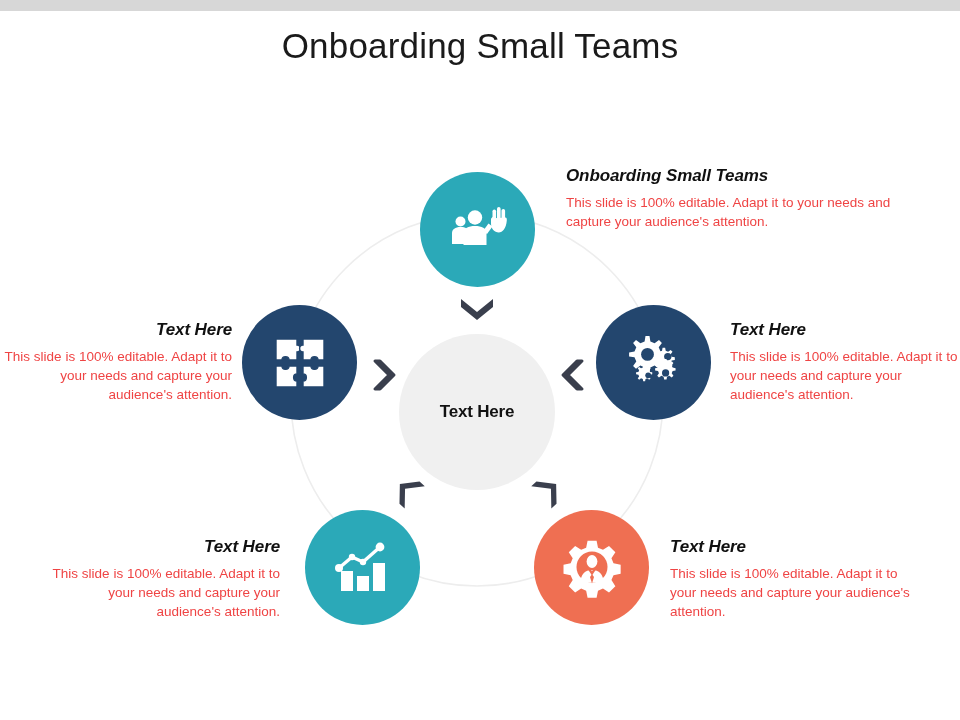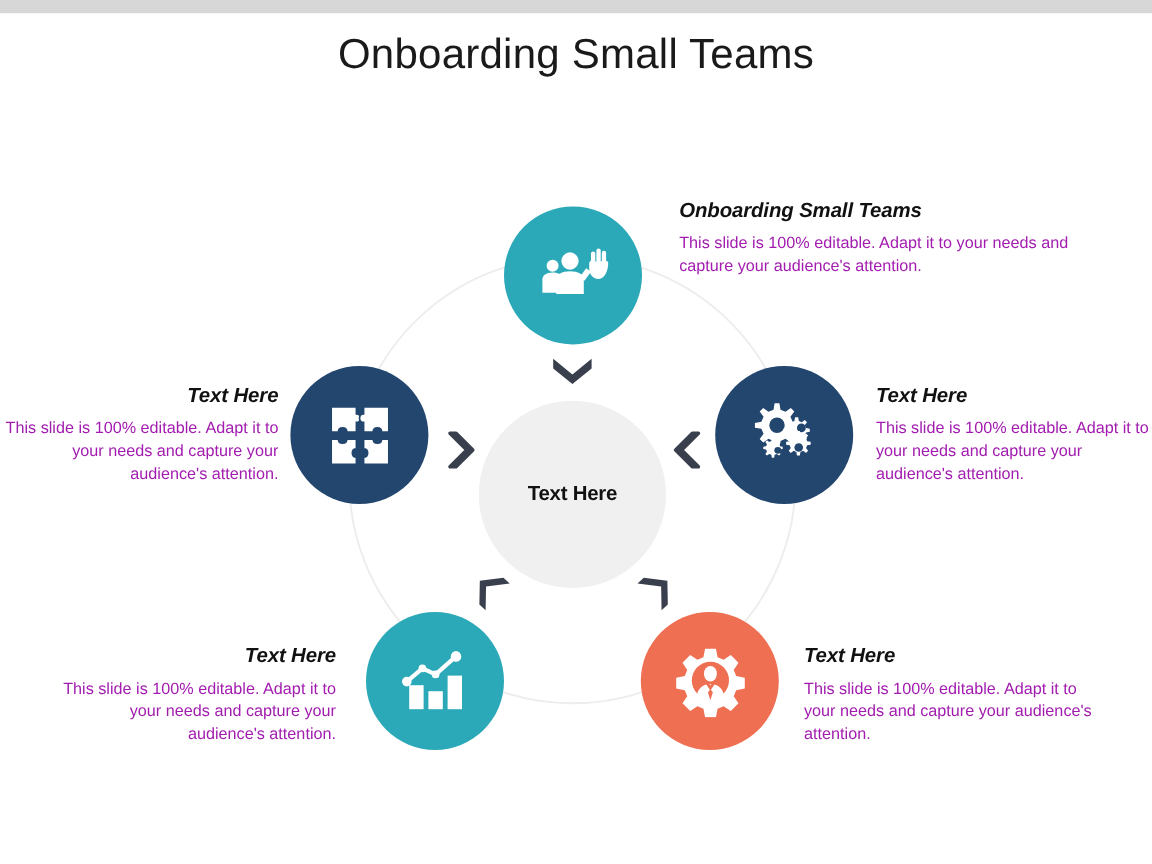--- a/index.html
+++ b/index.html
@@ -101,21 +101,21 @@
     font-size: 17px;
     font-weight: bold;
     font-style: italic;
     color: #111111;
     margin-bottom: 7px;
     letter-spacing: -0.1px;
   }
   .block .b-body {
     font-size: 13.5px;
     line-height: 19px;
-    color: #a21caf;
+    color: #ef4444;
   }
   .align-left  { text-align: left; }
   .align-right { text-align: right; }
 
   .block-tr { left: 566px; top: 166px; width: 330px; }
   .block-r  { left: 730px; top: 320px; width: 230px; }
   .block-l  { left: 0px;   top: 320px; width: 232px; }
   .block-bl { left: 44px;  top: 537px; width: 236px; }
   .block-br { left: 670px; top: 537px; width: 240px; }
 </style>

